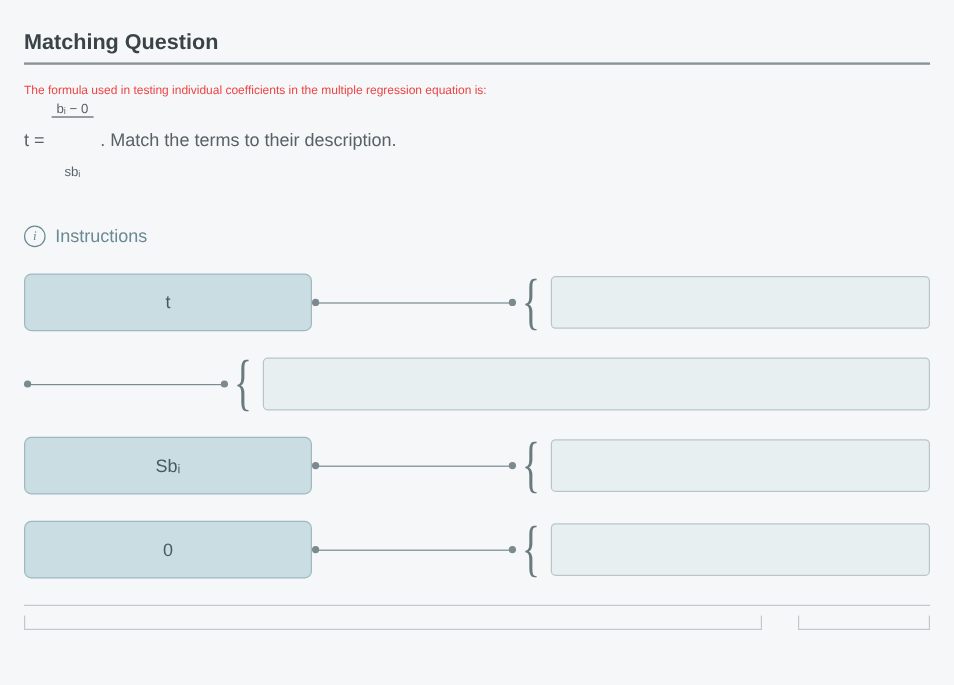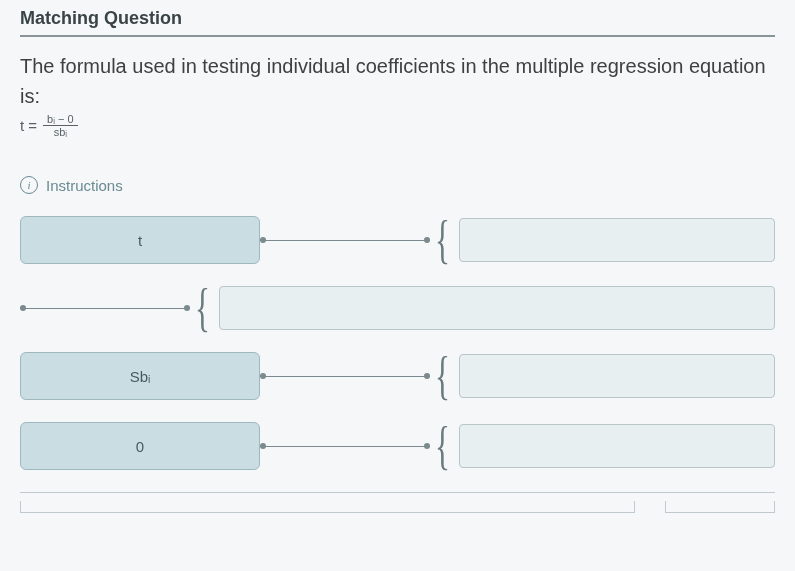--- a/index.html
+++ b/index.html
@@ -10,50 +10,52 @@
     body {
       font-family: Arial, Helvetica, sans-serif;
       background: #f5f7f8;
       width: 795px;
       height: 571px;
       overflow: hidden;
       color: #4a5558;
     }
     .container {
       padding: 8px 20px 0 20px;
+      margin-top: 17px;
     }
     .title {
       font-size: 18px;
       font-weight: bold;
       color: #3a4446;
       border-bottom: 2px solid #8a9498;
       padding-bottom: 6px;
       margin-bottom: 14px;
     }
     .prompt {
-      font-size: 20px;
-      color: #404040;
+      font-size: 10px;
+      color: #ef4444;
       line-height: 1.5;
     }
     .formula-line {
       font-size: 15px;
       color: #586266;
       display: flex;
       align-items: center;
       gap: 4px;
       margin-top: 2px;
     }
     .frac {
       display: inline-flex;
       flex-direction: column;
       align-items: center;
       font-size: 11px;
       line-height: 1.1;
       vertical-align: middle;
       margin: 0 2px;
+      gap: 40px;
     }
     .frac .num {
       border-bottom: 1px solid #586266;
       padding: 0 4px;
     }
     .frac .den {
       padding: 0 4px;
     }
     .instructions {
       margin-top: 38px;
@@ -171,20 +173,21 @@
 <div class="container">
   <div class="title">Matching Question</div>
 
   <div class="prompt">The formula used in testing individual coefficients in the multiple regression equation is:</div>
   <div class="formula-line">
     <span>t =</span>
     <span class="frac">
       <span class="num">bᵢ − 0</span>
       <span class="den">sbᵢ</span>
     </span>
+    <span>. Match the terms to their description.</span>
   </div>
 
   <div class="instructions">
     <span class="info-icon">i</span>
     <span>Instructions</span>
   </div>
 
   <div class="rows">
 
     <div class="row">

